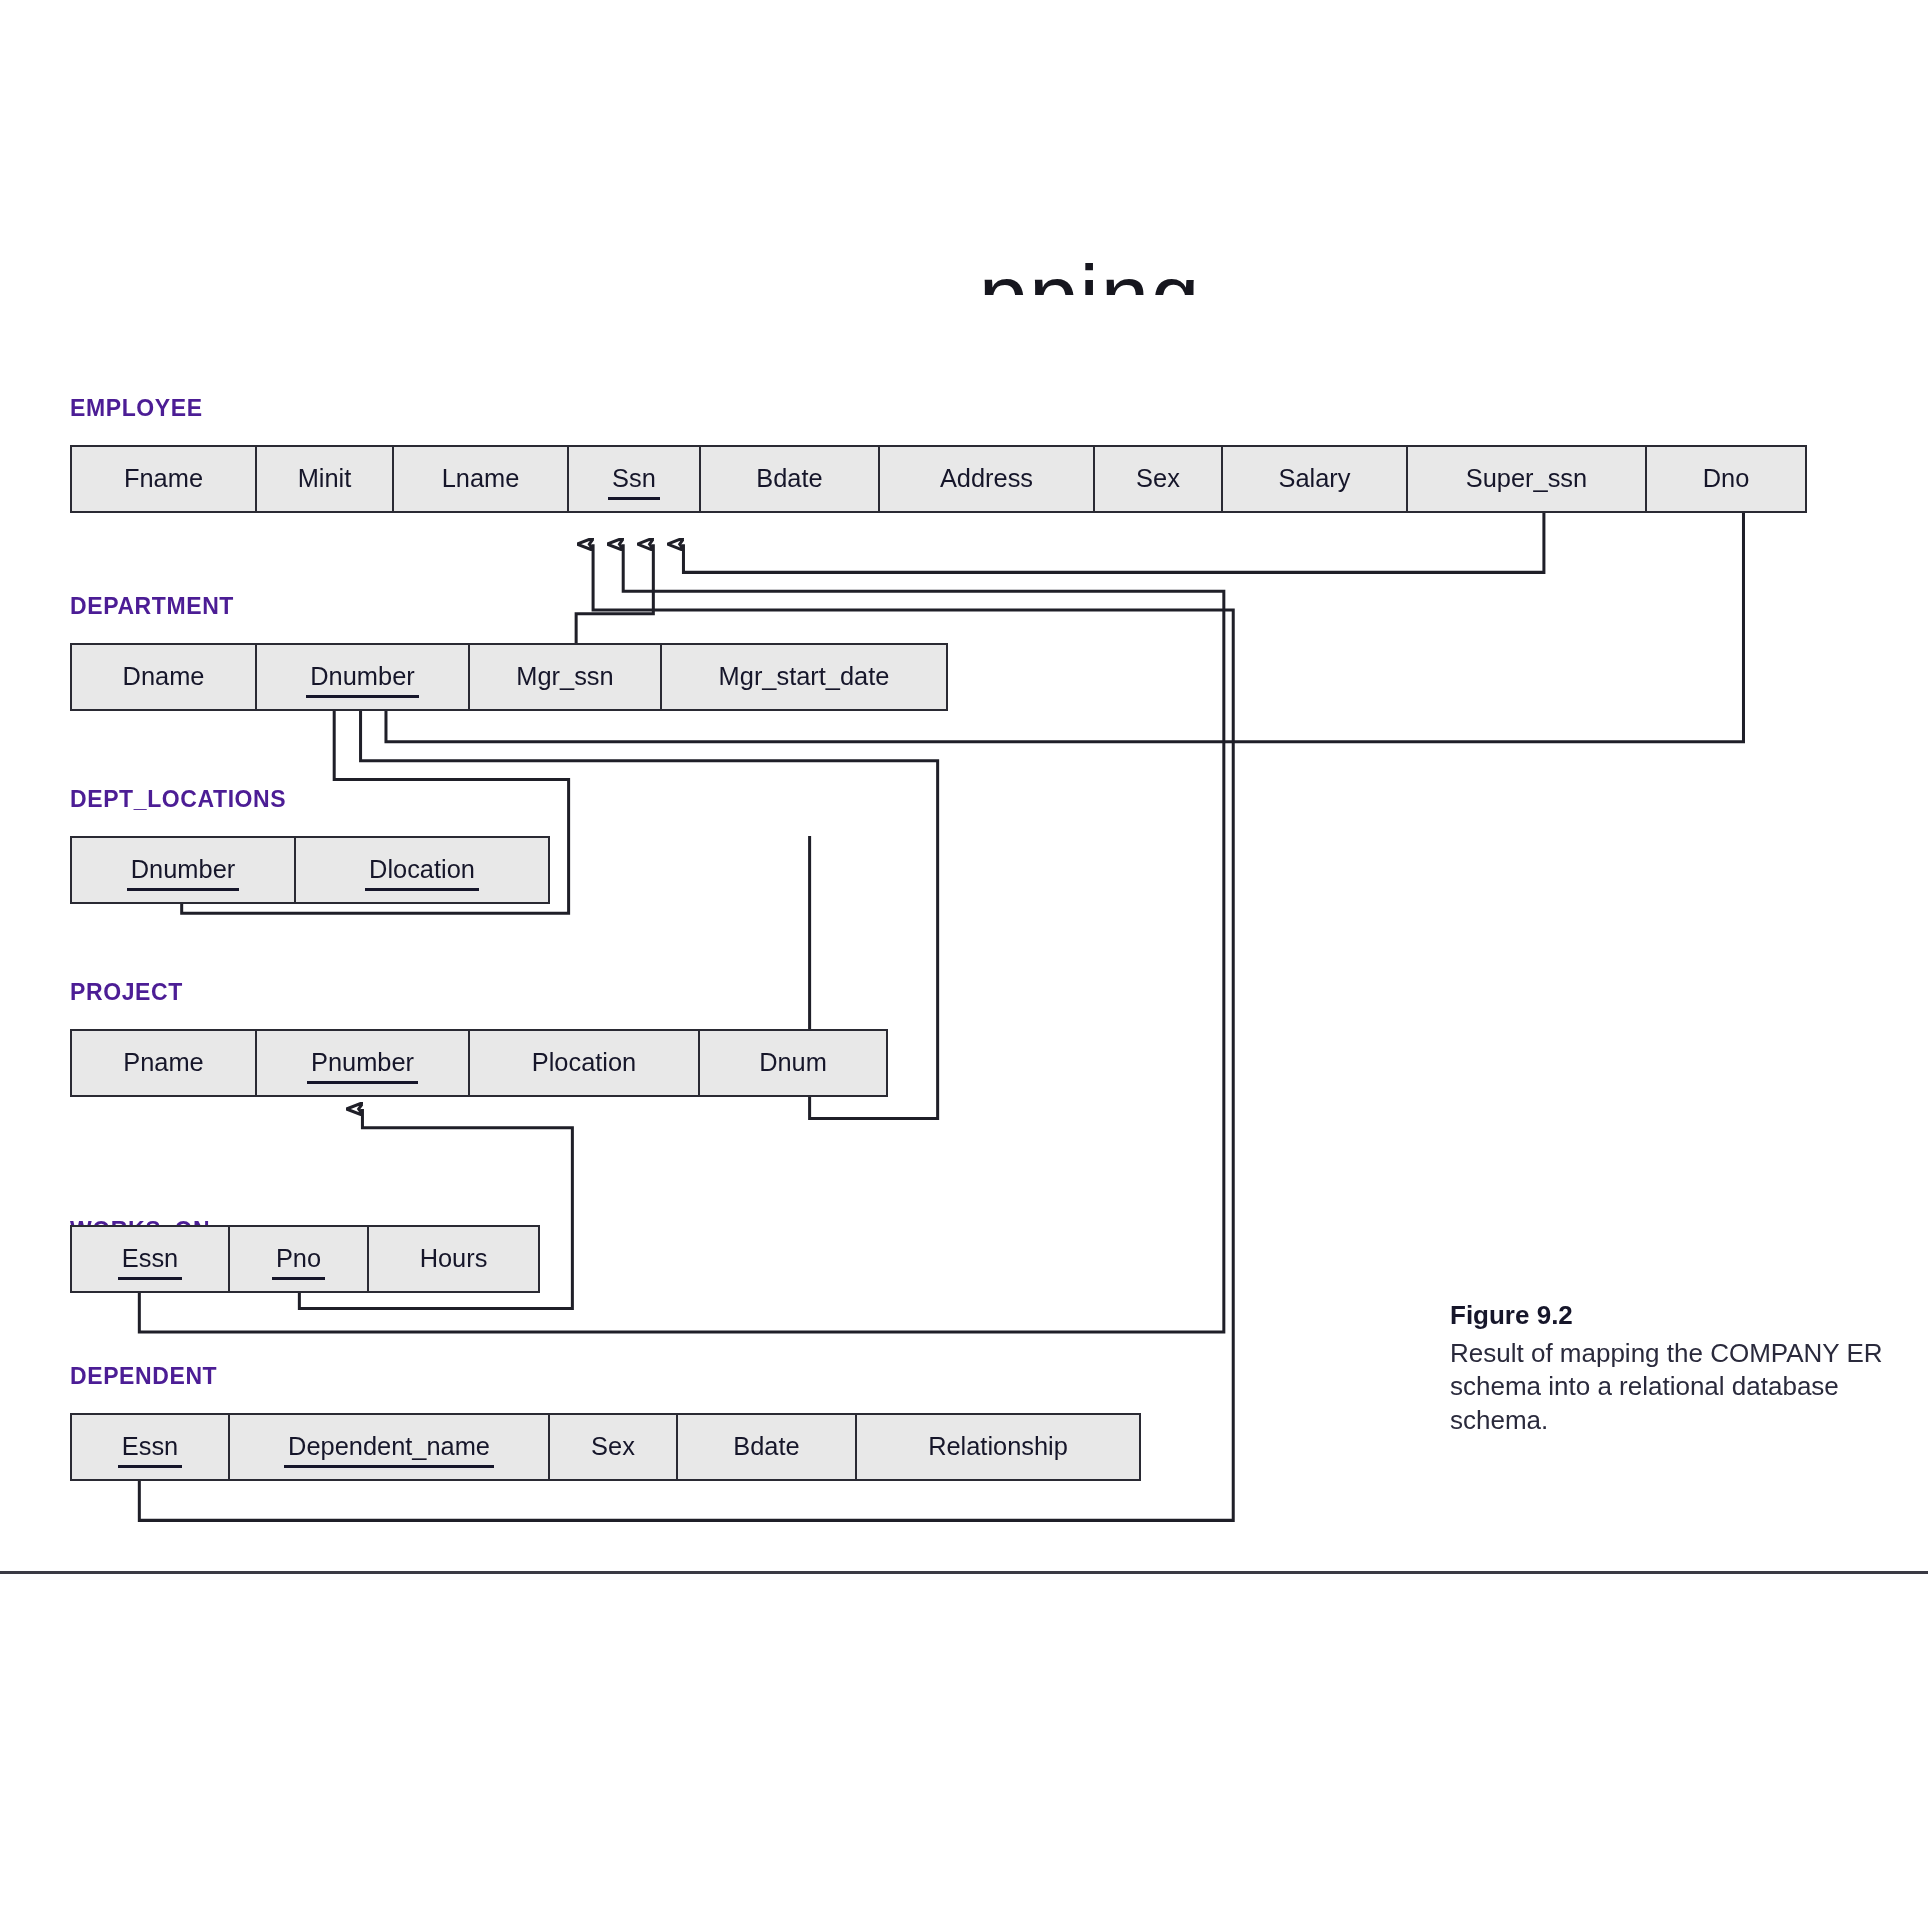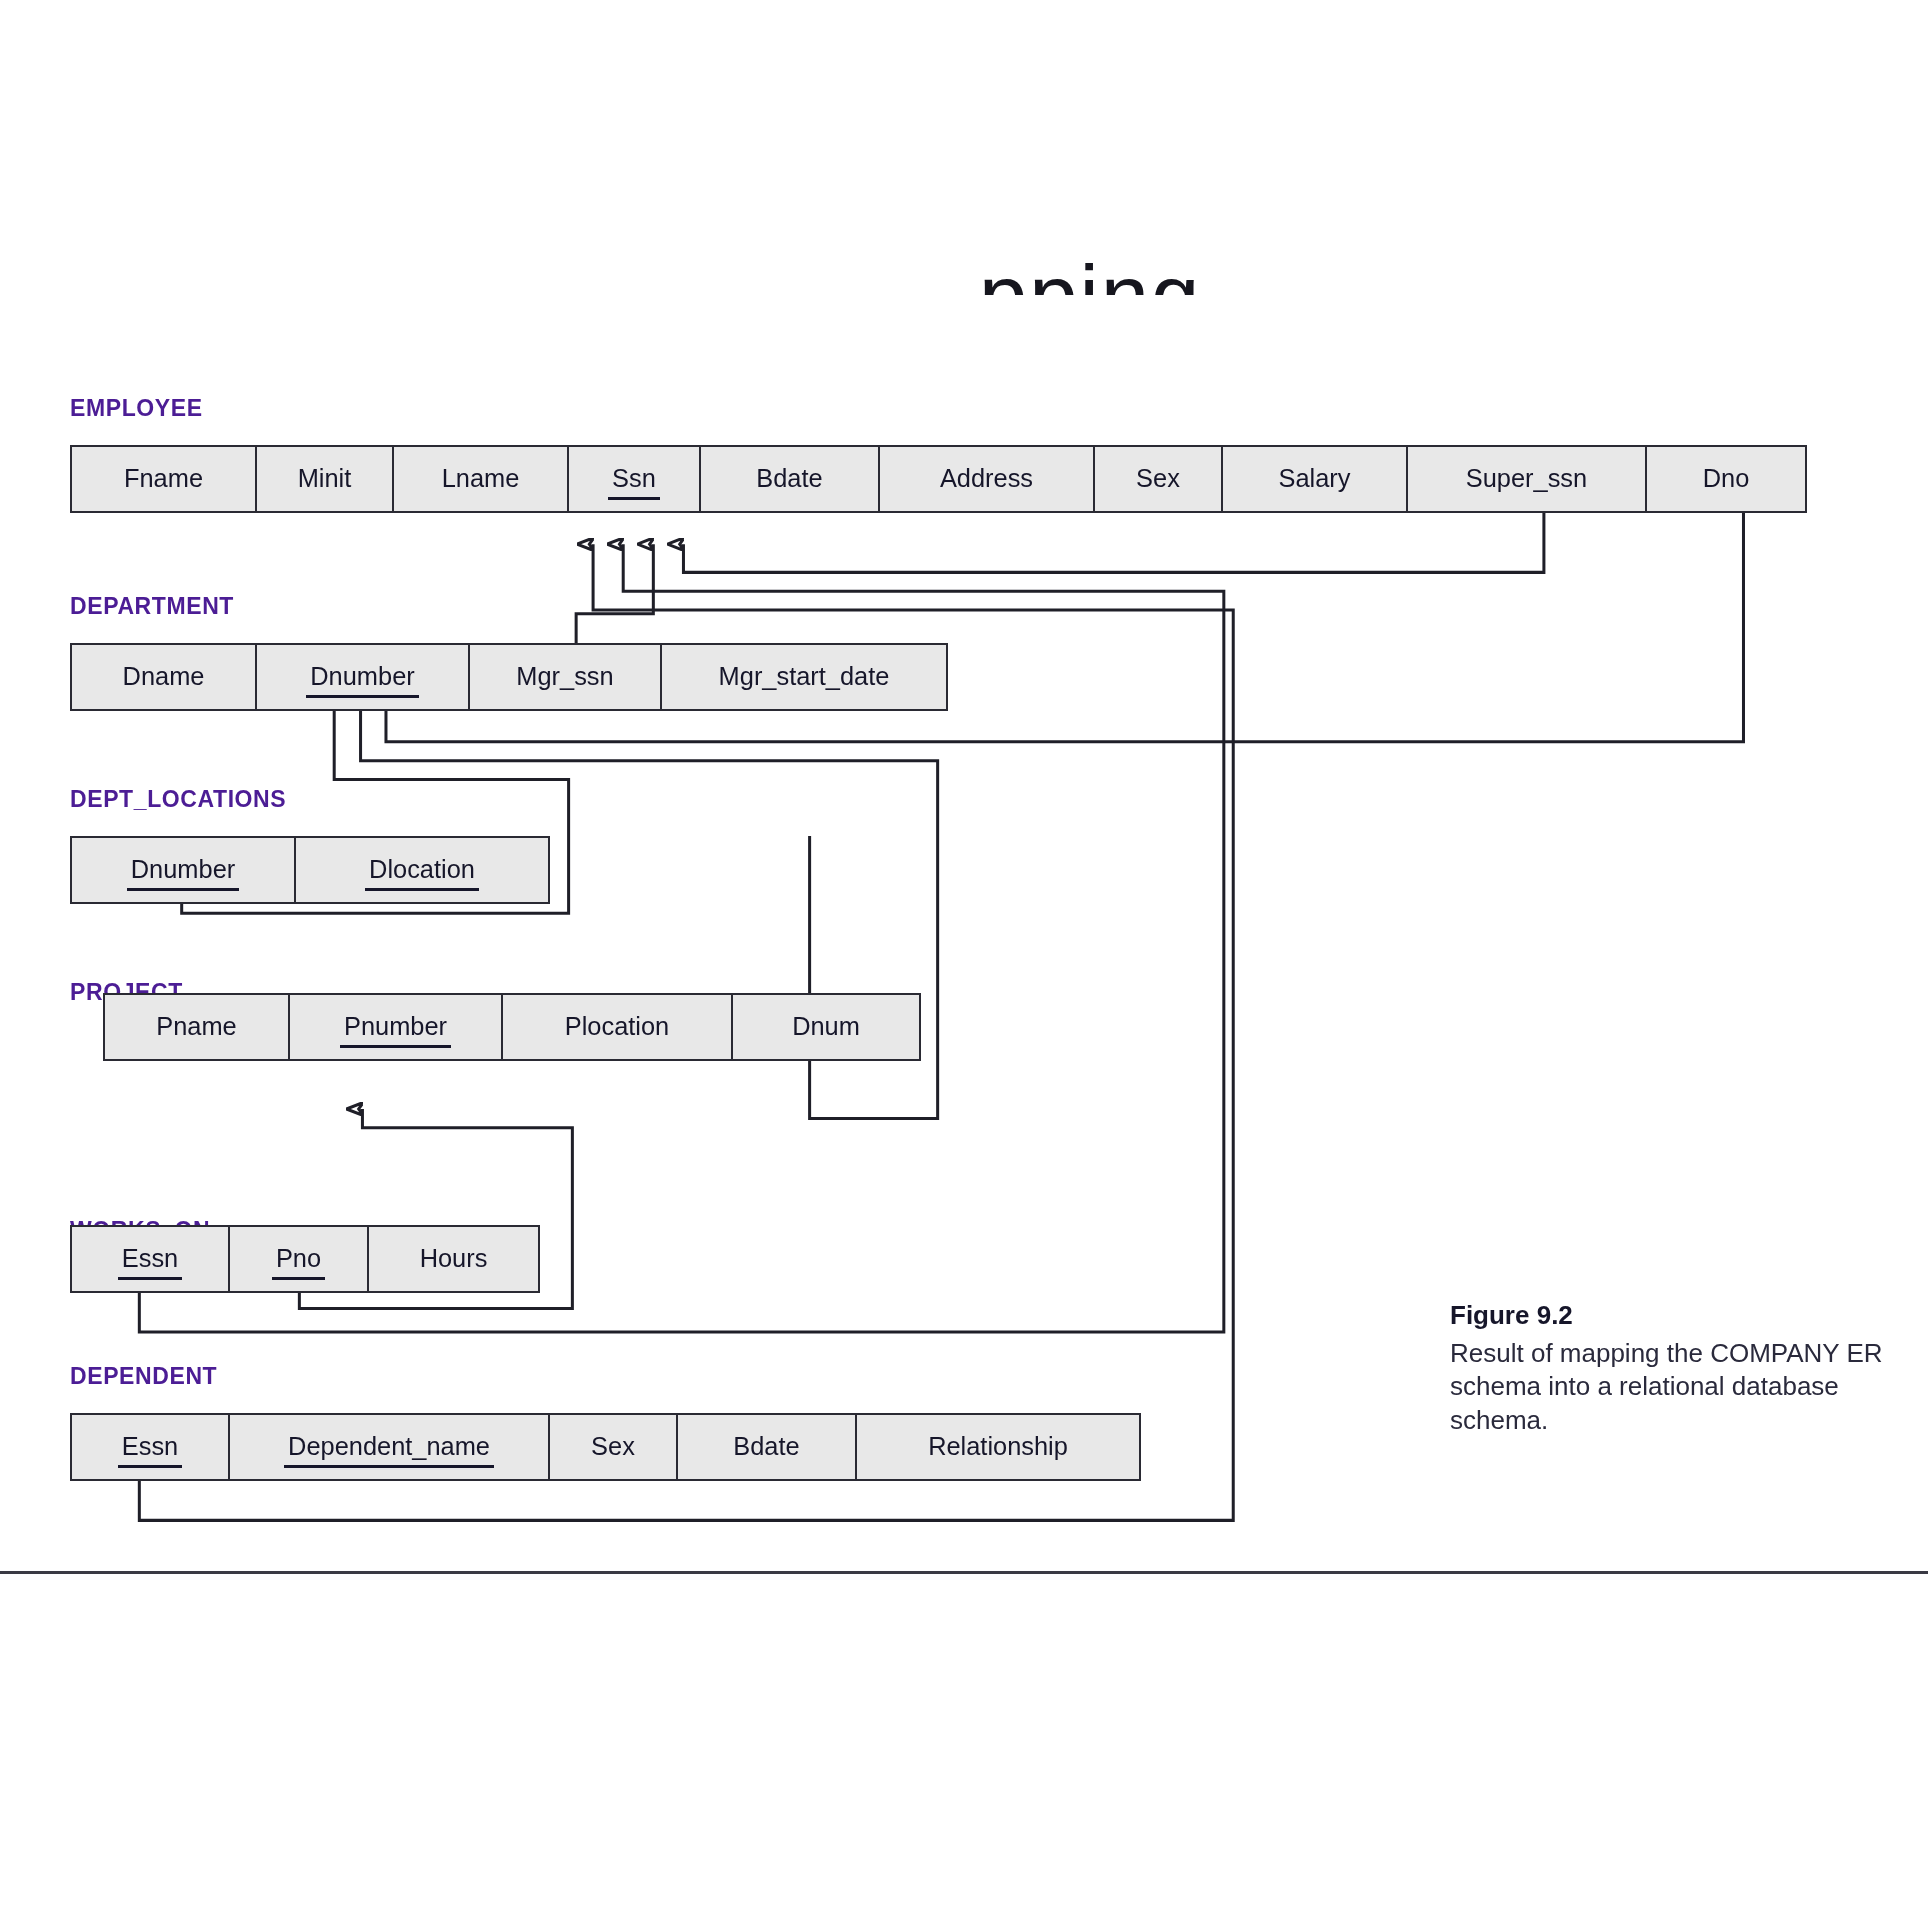--- a/index.html
+++ b/index.html
@@ -155,21 +155,21 @@
   <div class="rel" style="left:70px;top:836px;">
     <div class="attr pk" style="width:224px">
         <span class="txt">Dnumber</span>
       </div>
     <div class="attr pk" style="width:252px">
         <span class="txt">Dlocation</span>
       </div>
   </div>
 
   <div class="rel-name" style="left:70px;top:979px;">PROJECT</div>
-  <div class="rel" style="left:70px;top:993px;margin-left:33px;">
+  <div class="rel" style="left:70px;top:1029px;">
     <div class="attr" style="width:185px">
         <span class="txt">Pname</span>
       </div>
     <div class="attr pk" style="width:213px">
         <span class="txt">Pnumber</span>
       </div>
     <div class="attr" style="width:230px">
         <span class="txt">Plocation</span>
       </div>
     <div class="attr" style="width:186px">

